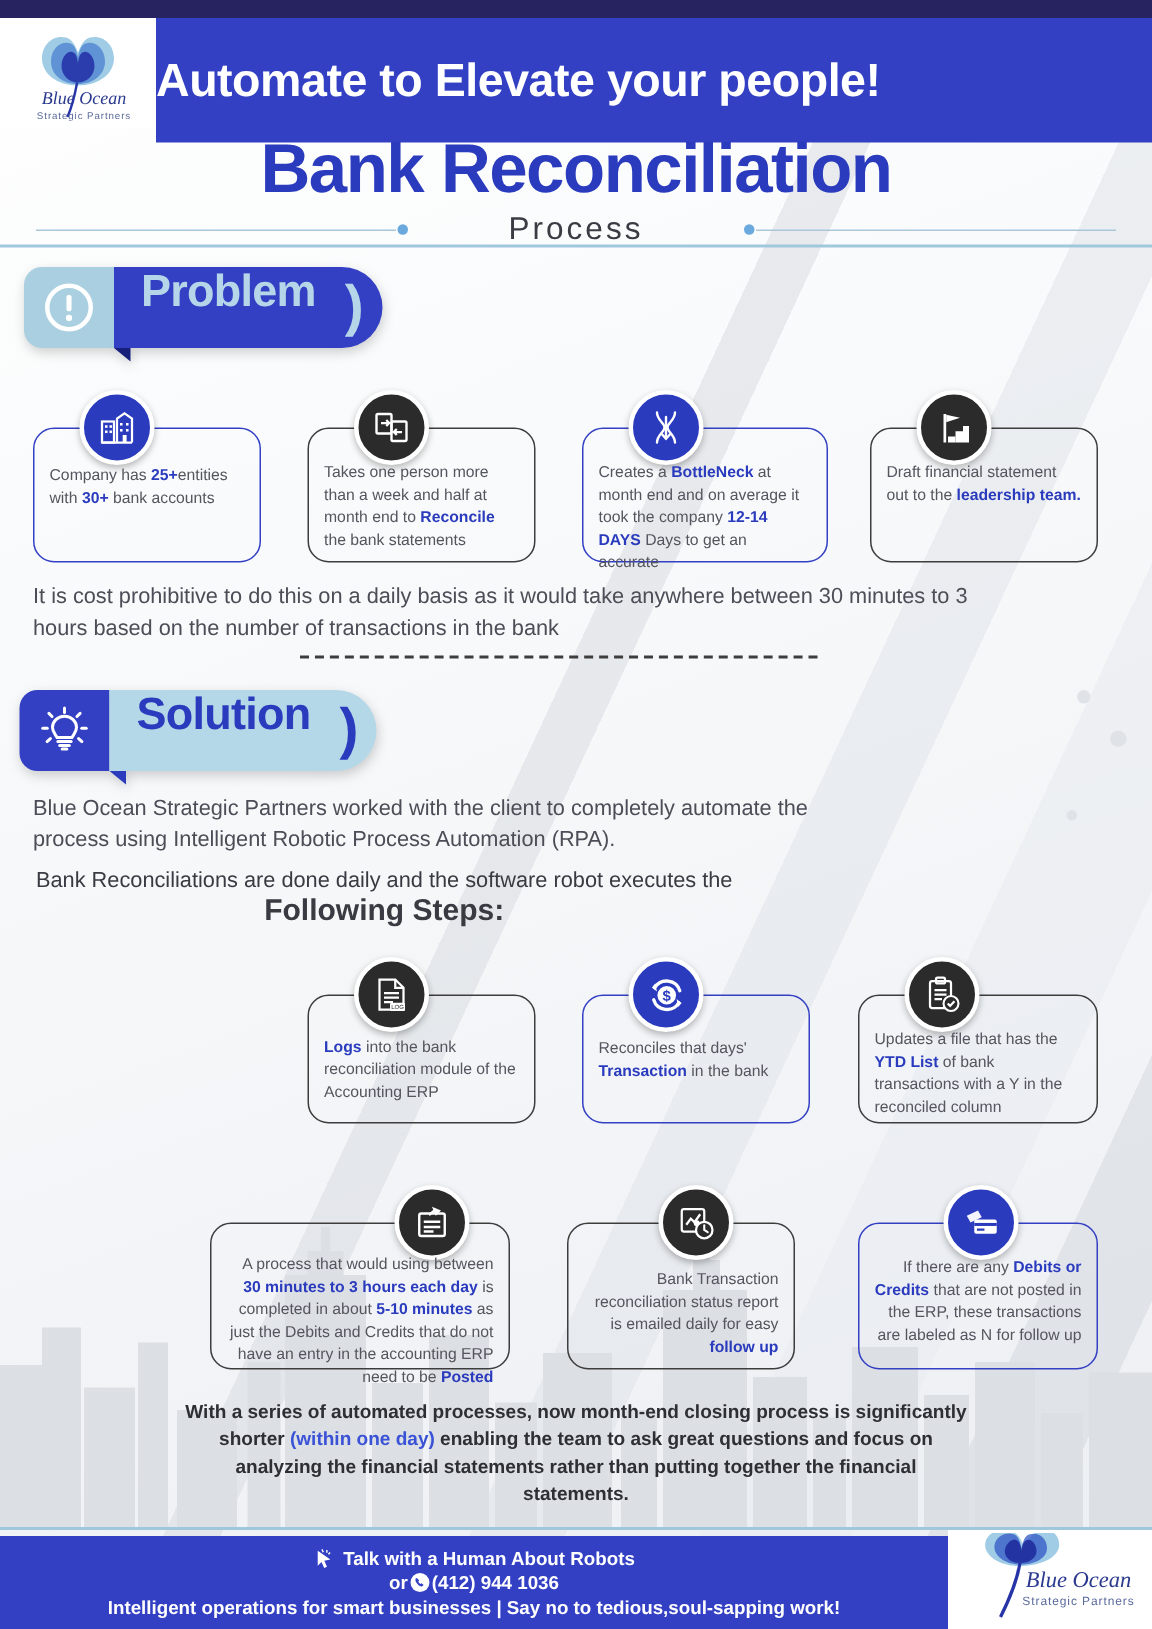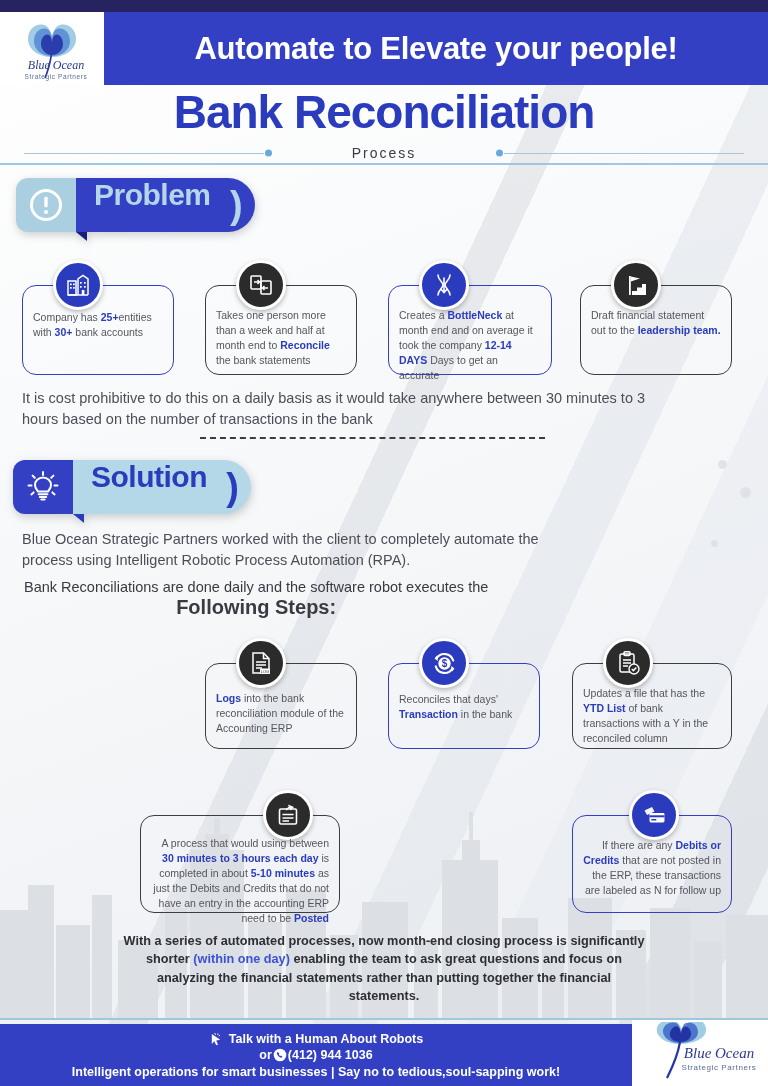--- a/index.html
+++ b/index.html
@@ -26,22 +26,22 @@
       linear-gradient(115deg, rgba(0,0,0,0) 0 86%, rgba(200,205,213,0.38) 86% 92%, rgba(0,0,0,0) 92% 100%),
       linear-gradient(160deg, #ffffff 0%, #f4f6f8 55%, #eceff3 100%);
     pointer-events: none;
   }
   .skyline { position: absolute; left: 0; bottom: 66px; width: 768px; height: 230px; pointer-events: none; }
   .dot-deco { position: absolute; border-radius: 50%; background: #dfe3e8; }
 
   
   .navy-strip { position: absolute; left: 0; top: 0; width: 768px; height: 12px; background: #262360; }
   .header-band {
-    position: absolute; left: 104px; top: 12px; width: 664px; height: 73px;
-    background: #3340c4; display: flex; align-items: center; justify-content: center;
+    position: absolute; left: 104px; top: 12px; width: 664px; height: 83px;
+    background: #3340c4; display: flex; align-items: center; 
   }
   .header-band .tagline {
     color: #ffffff; font-size: 31px; font-weight: bold; letter-spacing: -0.3px; white-space: nowrap;
   }
   .logo-box {
     position: absolute; left: 0; top: 12px; width: 104px; height: 73px;
     background: #ffffff; display: flex; align-items: flex-end; justify-content: center;
     overflow: hidden;
   }
   .logo-box svg { display: block; }
@@ -54,21 +54,21 @@
   .sub-row {
     position: relative; margin-top: 2px; height: 26px;
     display: flex; align-items: center; justify-content: center;
   }
   .sub-line { position: absolute; top: 50%; height: 1px; background: #a9c7d8; width: 240px; }
   .sub-line.left { left: 24px; }
   .sub-line.right { right: 24px; }
   .sub-dot { position: absolute; top: 50%; transform: translateY(-50%); width: 7px; height: 7px; border-radius: 50%; background: #6aa9dd; }
   .sub-dot.left { left: 265px; }
   .sub-dot.right { right: 265px; }
-  .sub-title { position: relative; color: #3b3b44; font-size: 14px; letter-spacing: 2px; background: transparent; padding: 0 12px; }
+  .sub-title { position: relative; color: #3b3b44; font-size: 21px; letter-spacing: 2px; background: transparent; padding: 0 12px; }
 
   .teal-rule { position: absolute; left: 0; top: 163px; width: 768px; height: 2px; background: #9fc8dd; }
 
   
   .banner { position: absolute; height: 54px; display: flex; align-items: stretch;
             filter: drop-shadow(1px 3px 4px rgba(0,0,0,0.18)); }
   .banner .tab {
     width: 60px; border-radius: 12px 0 0 12px;
     display: flex; align-items: center; justify-content: center;
   }
@@ -417,20 +417,34 @@
           <path d="M3.5 8.5 L11 5 L13.5 9.5 L6 13 Z" opacity="0.95"></path>
           <rect x="8.5" y="11" width="15" height="9.5" rx="1.4"></rect>
         </g>
         <rect x="8.5" y="13.3" width="15" height="2" fill="#2a3bbd"></rect>
         <rect x="10.3" y="17" width="5" height="1.5" fill="#2a3bbd"></rect>
       </svg>
     </div>
     <div class="step-text align-right" style="top:22px;"><span>If there are any </span><b>Debits or Credits</b><span> that are not posted in the ERP, these transactions are labeled as N for follow up</span></div>
   </div>
 
+  <div class="step" style="left:378px; top:815px; width:152px; height:98px;">
+    <div class="icon-badge" style="left:60px;">
+      <svg width="26" height="26" viewBox="0 0 26 26">
+        <g fill="none" stroke="#ffffff" stroke-width="1.5">
+          <rect x="3.5" y="4" width="15" height="15" rx="1.5"></rect>
+          <path d="M6.5 14.5 L9.5 10.5 L12 12.8 L15.8 7.5"></path>
+        </g>
+        <circle cx="13.5" cy="13.5" r="2" fill="#ffffff"></circle>
+        <circle cx="18.5" cy="18" r="5.5" fill="#2b2b2b" stroke="#ffffff" stroke-width="1.5"></circle>
+        <path d="M18.5 14.8 L18.5 18 L20.8 19.4" stroke="#ffffff" stroke-width="1.4" fill="none" stroke-linecap="round"></path>
+      </svg>
+    </div>
+    <div class="step-text align-right" style="top:30px;"><span>Bank Transaction reconciliation status report is emailed daily for easy </span><b>follow up</b></div>
+  </div>
 
   <div class="step" style="left:140px; top:815px; width:200px; height:98px;">
     <div class="icon-badge" style="left:122px;">
       <svg width="26" height="26" viewBox="0 0 26 26">
         <g fill="none" stroke="#ffffff" stroke-width="1.6">
           <rect x="4.5" y="7" width="17" height="15" rx="1.4"></rect>
           <path d="M7.5 12.5 L18.5 12.5 M7.5 16 L18.5 16 M7.5 19 L14 19"></path>
         </g>
         <path d="M13 2.5 L19 5 L15.5 8.5 Z" fill="#ffffff"></path>
         <path d="M11 8 L15.5 4.2" stroke="#ffffff" stroke-width="1.6"></path>

